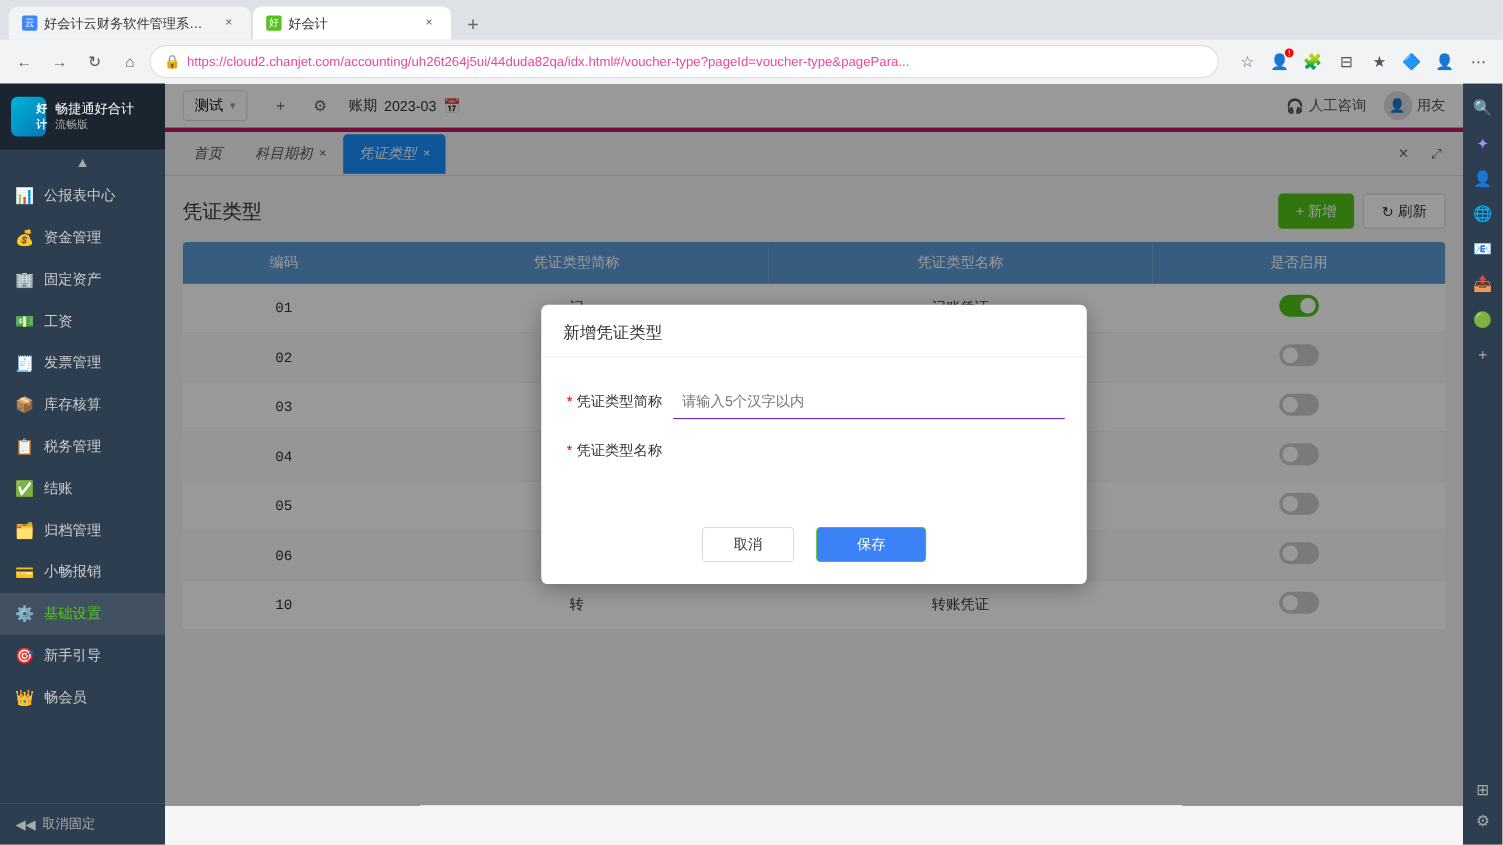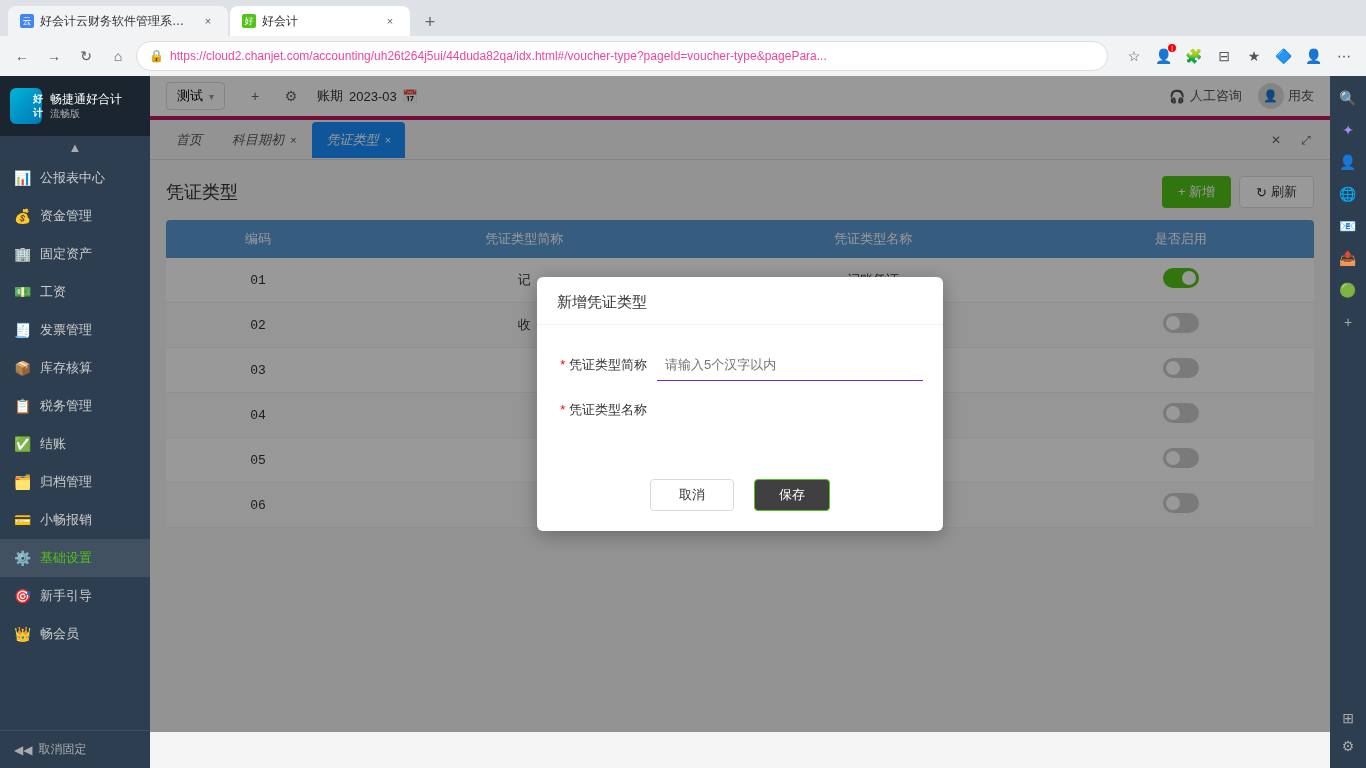--- a/index.html
+++ b/index.html
@@ -83,30 +83,30 @@
     .toggle-off { width: 36px; height: 20px; background: #ccc; border-radius: 10px; position: relative; display: inline-flex; align-items: center; padding: 0 3px; }
     .toggle-off::after { content: ''; width: 14px; height: 14px; background: white; border-radius: 50%; position: absolute; left: 3px; }
 
     
     .right-sidebar { width: 36px; background: #2c3e50; display: flex; flex-direction: column; align-items: center; padding: 8px 0; gap: 4px; flex-shrink: 0; }
     .right-sidebar-btn { width: 28px; height: 28px; border-radius: 4px; display: flex; align-items: center; justify-content: center; color: #aaa; font-size: 14px; cursor: pointer; }
     .right-sidebar-btn.active { color: #4fc3f7; }
 
     
     .modal-overlay { position: fixed; top: 76px; left: 0; right: 36px; bottom: 36px; background: rgba(0,0,0,0.4); display: flex; align-items: center; justify-content: center; z-index: 1000; left: 150px; }
-    .modal { background: #fff; border-radius: 6px; width: 406px; padding: 0; box-shadow: 0 4px 20px rgba(0,0,0,0.3); }
+    .modal { background: #fff; border-radius: 6px; width: 496px; padding: 0; box-shadow: 0 4px 20px rgba(0,0,0,0.3); }
     .modal-header { padding: 16px 20px 12px; font-size: 15px; color: #333; font-weight: 500; border-bottom: 1px solid #f0f0f0; }
     .modal-body { padding: 24px 20px; }
     .form-row { display: flex; align-items: center; margin-bottom: 20px; }
     .form-label { width: 100px; font-size: 13px; color: #333; text-align: right; padding-right: 10px; }
     .form-label.required::before { content: '* '; color: red; }
     .form-input { flex: 1; height: 32px; border: none; border-bottom: 1px solid #6d28d9; outline: none; font-size: 13px; color: #333; padding: 0 8px; background: transparent; }
     .modal-footer { display: flex; justify-content: center; gap: 20px; padding: 16px 20px 20px; align-items: center; }
     .btn-cancel { padding: 6px 28px; border: 1px solid #d9d9d9; border-radius: 4px; background: #fff; font-size: 13px; cursor: pointer; color: #333; }
-    .btn-save { padding: 6px 24px; border: 1px solid #52c41a; border-radius: 4px; background: #404040; font-size: 13px; cursor: pointer; color: #fff; }
+    .btn-save { padding: 6px 36px; border: 1px solid #52c41a; border-radius: 4px; background: #3b82f6; font-size: 13px; cursor: pointer; color: #fff; }
   </style>
 </head>
 <body>
 
 <div class="browser-chrome">
   <div class="tab-bar">
     <div class="tab">
       <div class="tab-favicon">
         <span style="font-size:9px">云</span>
       </div>
@@ -325,20 +325,28 @@
     </td>
   </tr>
               <tr>
     <td>06</td>
     <td></td>
     <td>收款凭证</td>
     <td>
       <div class="toggle-off"></div>
     </td>
   </tr>
+              <tr>
+    <td>10</td>
+    <td>转</td>
+    <td>转账凭证</td>
+    <td>
+      <div class="toggle-off"></div>
+    </td>
+  </tr>
             </tbody>
         </table>
       </div>
     </div>
   </div>
 
   <div class="right-sidebar">
     <div class="right-sidebar-btn">🔍</div>
     <div class="right-sidebar-btn active" style="color:#a78bfa;">✦</div>
     <div class="right-sidebar-btn">👤</div>

